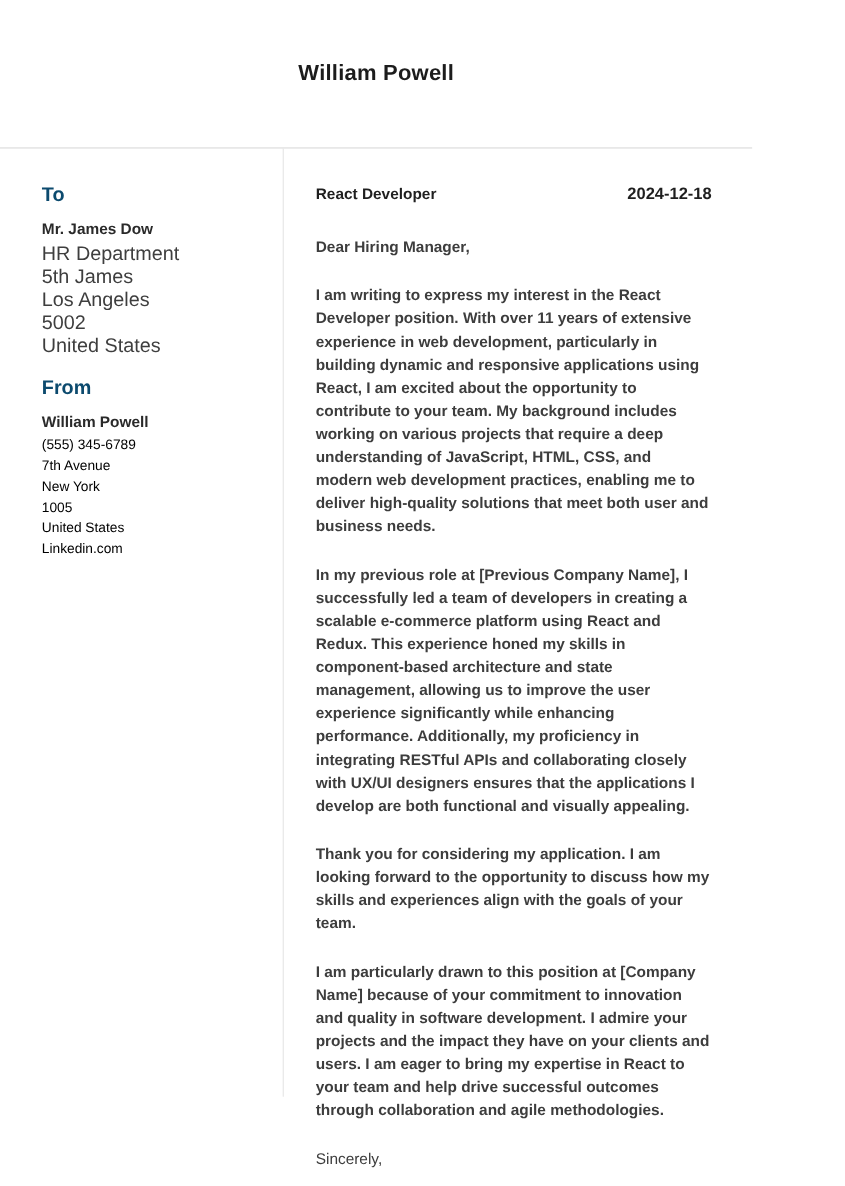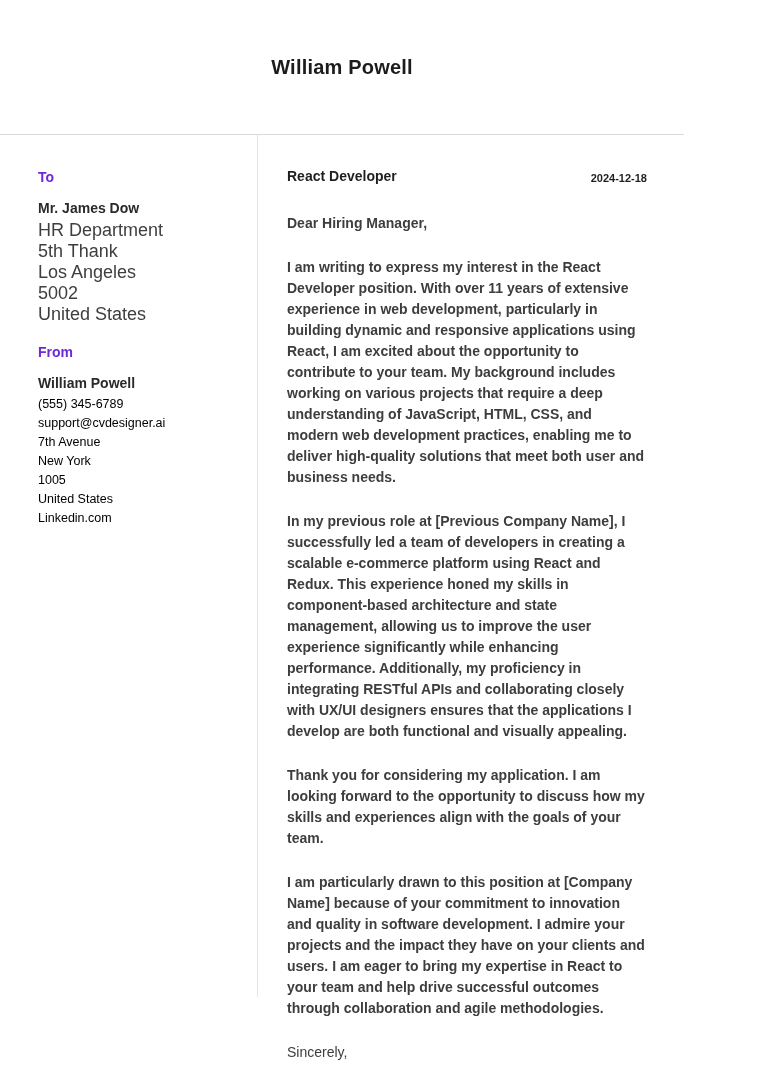--- a/index.html
+++ b/index.html
@@ -24,41 +24,41 @@
     letter-spacing: 0.2px;
   }
   
   .body-wrap { display: flex; align-items: stretch; height: 862px; }
   .sidebar {
     width: 258px; flex-shrink: 0; box-sizing: border-box;
     border-right: 1px solid #e5e5e5;
     padding: 33px 18px 0 38px;
   }
   .addr-label {
-    font-size: 14px; font-weight: 700; color: #6d28d9;
+    font-size: 18px; font-weight: 700; color: #0c4a6e;
     line-height: 18px; margin-bottom: 12px;
   }
   .addr-name {
     font-size: 14px; font-weight: 700; color: #2a2a2a;
     line-height: 21px; margin-bottom: 1px;
   }
   .addr-line { font-size: 18px; line-height: 21px; color: #3e3e3e; }
   .from-block { margin-top: 18px; }
   .from-line { font-size: 12.5px; line-height: 19px; color: #000000; }
   
   .letter {
     flex: 1; box-sizing: border-box;
     padding: 33px 37px 0 29px;
   }
   .letter-head {
-    display: flex; justify-content: space-between; align-items: flex-end;
+    display: flex; justify-content: space-between; align-items: flex-start;
     margin-bottom: 29px;
   }
   .job-title { font-size: 14px; font-weight: 700; color: #1f1f1f; }
-  .letter-date { font-size: 11px; font-weight: 700; color: #1f1f1f; }
+  .letter-date { font-size: 15px; font-weight: 700; color: #1f1f1f; }
   .salutation, .para {
     margin: 0 0 23px 0;
     font-size: 14px; line-height: 21px; color: #3d3d3d; font-weight: bold;
   }
   .closing { margin: 0 0 11px 0; }
   .closing span { display: block; font-size: 14px; line-height: 21px; color: #3d3d3d; margin-top: 16px; }
   .signature {
     font-family: "DejaVu Serif", serif;
     font-style: italic;
     font-size: 20px; color: #4c4c4c;
@@ -75,31 +75,30 @@
     <h1 class="page-title">William Powell</h1>
   </header>
 
   <div class="body-wrap">
 
     <aside class="sidebar">
       <section class="addr-block">
         <div class="addr-label">To</div>
         <div class="addr-name">Mr. James Dow</div>
         <div class="addr-line">HR Department</div>
-        <div class="addr-line">5th Thank</div>
+        <div class="addr-line">5th James</div>
         <div class="addr-line">Los Angeles</div>
         <div class="addr-line">5002</div>
         <div class="addr-line">United States</div>
       </section>
 
       <section class="addr-block from-block">
         <div class="addr-label">From</div>
         <div class="addr-name">William Powell</div>
         <div class="from-line">(555) 345-6789</div>
-        <div class="from-line">support@cvdesigner.ai</div>
         <div class="from-line">7th Avenue</div>
         <div class="from-line">New York</div>
         <div class="from-line">1005</div>
         <div class="from-line">United States</div>
         <div class="from-line">Linkedin.com</div>
       </section>
     </aside>
 
     <main class="letter">
       <div class="letter-head">

